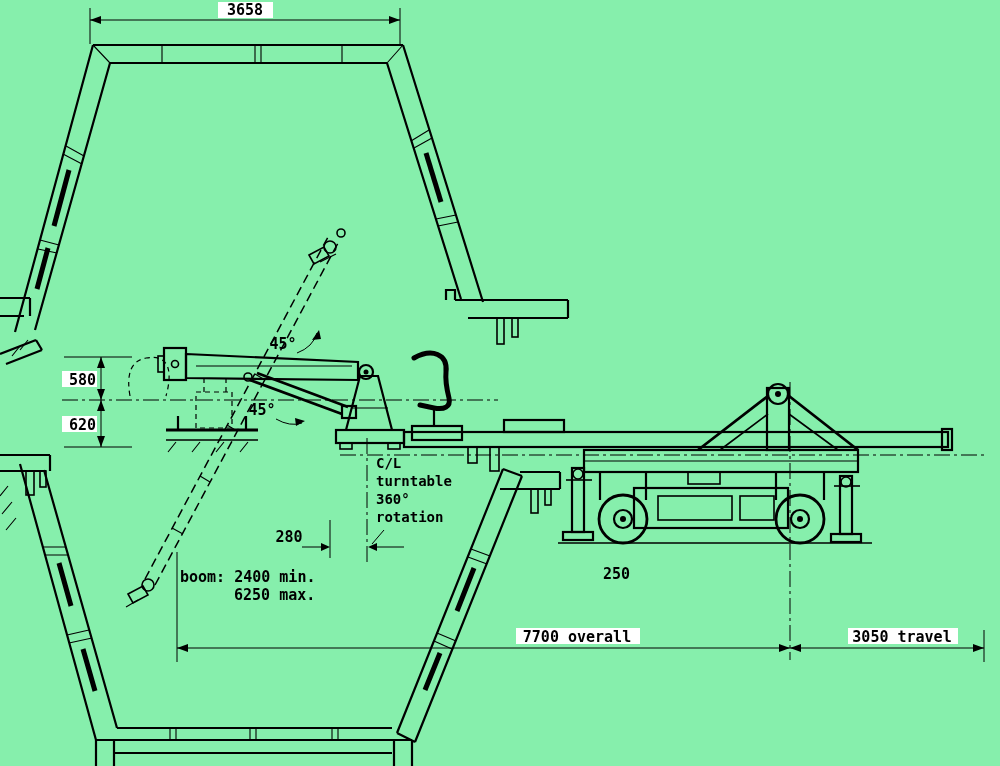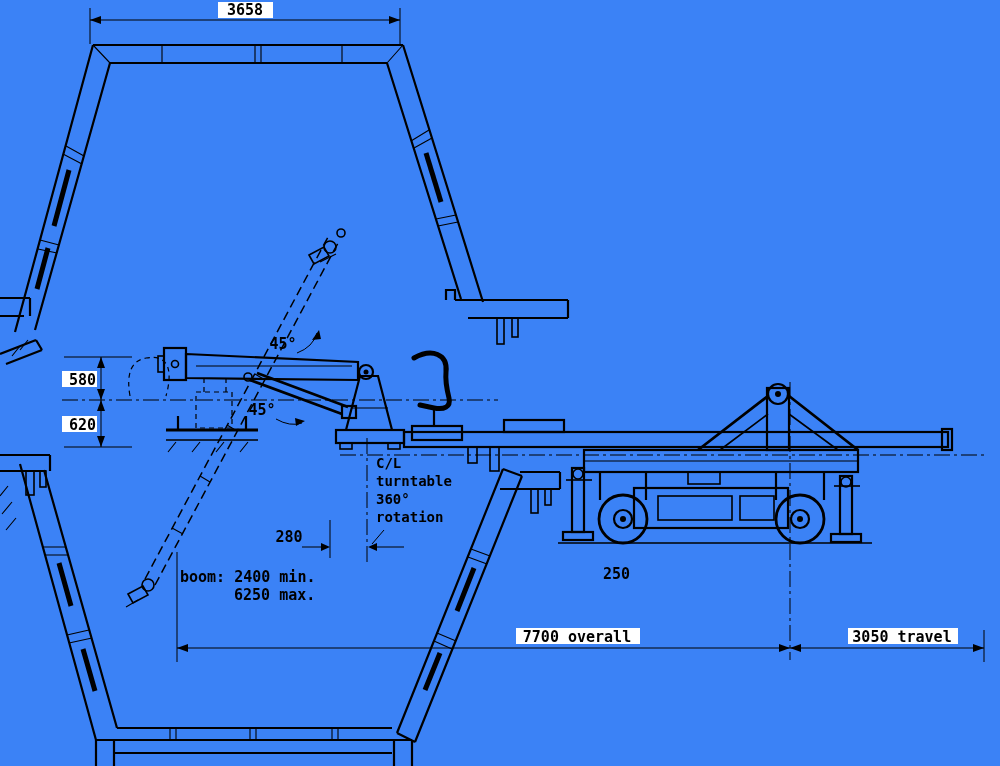--- a/index.html
+++ b/index.html
@@ -1,16 +1,16 @@
 <!DOCTYPE html>
 <html><head>
 <meta charset="utf-8">
 <style>
   html,body{margin:0;padding:0;background:#ffffff;}
-  #stage{position:relative;width:1000px;height:766px;background:#3b82f6;overflow:hidden;}
+  #stage{position:relative;width:1000px;height:766px;background:#86efac;overflow:hidden;}
   svg{display:block;}
   .s1{stroke:#000;stroke-width:1.1;fill:none;}
   .s15{stroke:#000;stroke-width:1.6;fill:none;}
   .s2{stroke:#000;stroke-width:2.2;fill:none;}
   .s25{stroke:#000;stroke-width:2.8;fill:none;}
   .bar{stroke:#000;stroke-width:5;fill:none;}
   .seat{stroke:#000;stroke-width:5;fill:none;stroke-linecap:round;}
   .dash{stroke:#000;stroke-width:1.5;fill:none;stroke-dasharray:9 5;}
   .dashf{stroke:#000;stroke-width:1.2;fill:none;stroke-dasharray:5 4;}
   .cl{stroke:#000;stroke-width:1;fill:none;stroke-dasharray:16 4 3 4;}

